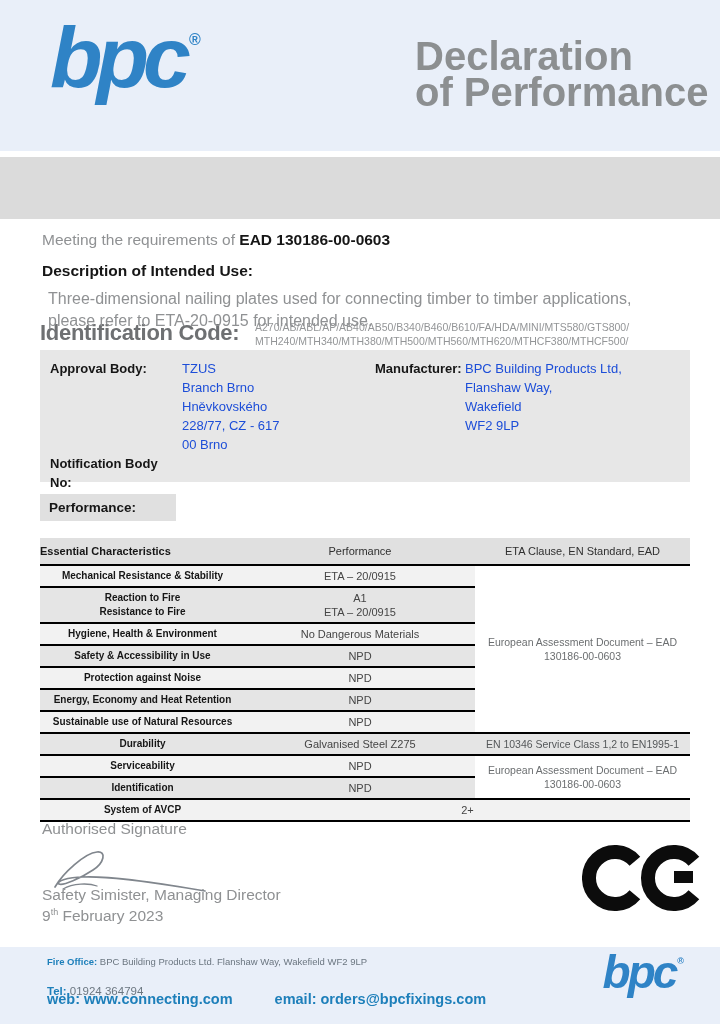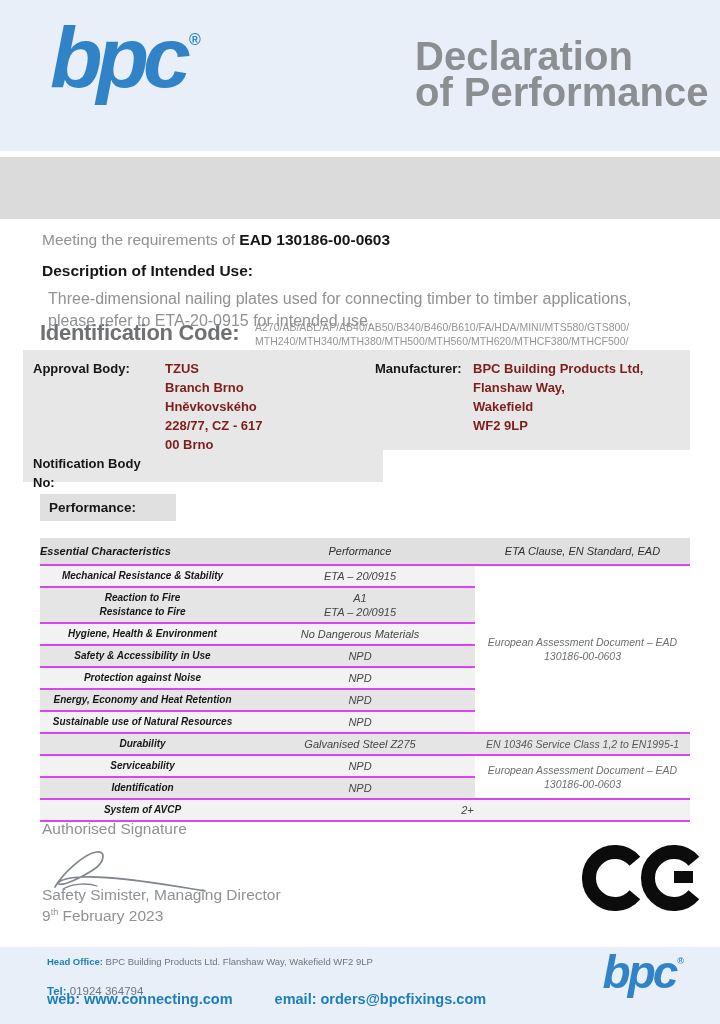--- a/index.html
+++ b/index.html
@@ -26,32 +26,32 @@
 
   
   .req-line { left:42px; top:231px; font-size:15.5px; color:#8f9193; }
   .req-line .ead { color:#161616; font-weight:bold; }
   .use-heading { left:42px; top:262px; font-size:15.5px; font-weight:bold; color:#161616;text-align:center; }
   .use-body { left:48px; top:288px; font-size:16px; color:#8f9193; line-height:22px; white-space:pre-line; }
 
   
   .info-box { background:#e7e7e7; display:grid; box-sizing:border-box;
               padding:9px 10px; font-size:13px; line-height:19px; align-content:start; }
-  .box-left  { left:23px;  top:350px; width:360px; height:132px; grid-template-columns:132px 1fr; }
-  .box-right { left:365px; top:350px; width:325px; height:100px; grid-template-columns:90px 1fr;gap:8px; }
+  .box-left  { left:40px;  top:350px; width:360px; height:132px; grid-template-columns:132px 1fr; }
+  .box-right { left:365px; top:350px; width:325px; height:132px; grid-template-columns:90px 1fr; }
   .info-label { font-weight:bold; color:#161616; }
-  .info-value { color:#7f1d1d; white-space:pre-line;font-weight:bold; }
+  .info-value { color:#1d4ed8; white-space:pre-line; }
 
   
   .perf-label-box { left:40px; top:494px; width:136px; height:27px; background:#e0e0e0;
                     font-size:13.5px; font-weight:bold; color:#161616; line-height:27px; padding-left:9px; box-sizing:border-box;}
 
   table.perf { position:absolute; left:40px; top:538px; width:650px; border-collapse:collapse; table-layout:fixed; }
   table.perf col.c1 { width:205px; } table.perf col.c2 { width:230px; } table.perf col.c3 { width:215px; }
-  table.perf th, table.perf td { border-bottom:2px solid #d946ef; padding:0; vertical-align:middle;font-style:italic; }
+  table.perf th, table.perf td { border-bottom:2px solid #000000; padding:0; vertical-align:middle; }
   table.perf th { height:26px; background:#e0e0e0; font-size:11px; }
   th.h1 { text-align:left; padding-left:8px; font-weight:bold; color:#161616; }
   th.h2, th.h3 { text-align:center; font-weight:normal; color:#2f2f2f; }
   td.char { text-align:center; padding-left:8px; font-weight:bold; color:#161616; font-size:10px; line-height:14px; white-space:pre-line; }
   td.val  { text-align:center; color:#454545; font-size:11px; line-height:14px; white-space:pre-line; }
   td.clause { text-align:center; color:#6b6e70; font-size:10.5px; line-height:14px; white-space:pre-line; background:#ffffff; }
   tr.r  td { height:20px; background:#f2f2f2; }
   tr.g  td { height:20px; background:#e5e5e5; }
   tr td.clause { background:#ffffff; }
   tr.g td.clause-gray { background:#e5e5e5; color:#55585a; }
@@ -203,21 +203,21 @@
   </div>
 
   <svg class="abs ce-svg" width="120" height="76" viewBox="0 0 120 76">
     <path d="M52.9 21.3 A26 26 0 1 0 52.9 54.7" fill="none" stroke="#0c0c0c" stroke-width="14"></path>
     <path d="M111.9 21.3 A26 26 0 1 0 111.9 54.7" fill="none" stroke="#0c0c0c" stroke-width="14"></path>
     <rect x="92" y="31" width="19" height="12" fill="#0c0c0c"></rect>
   </svg>
 
   <div class="abs footer">
     <div class="abs f-office">
-      <span class="blue-label">Head Office:</span><span class="gray-val"> BPC Building Products Ltd. Flanshaw Way, Wakefield WF2 9LP</span>
+      <span class="blue-label">Fire Office:</span><span class="gray-val"> BPC Building Products Ltd. Flanshaw Way, Wakefield WF2 9LP</span>
     </div>
     <div class="abs f-tel">
       <span class="blue-label">Tel:</span><span class="gray-val"> 01924 364794</span>
     </div>
     <div class="abs f-links">
       <span>web: </span><span>www.connecting.com</span><span class="gap"></span><span>email: </span><span>orders@bpcfixings.com</span>
     </div>
     <div class="logo-footer"><span>bpc</span><sup>®</sup></div>
   </div>
 

